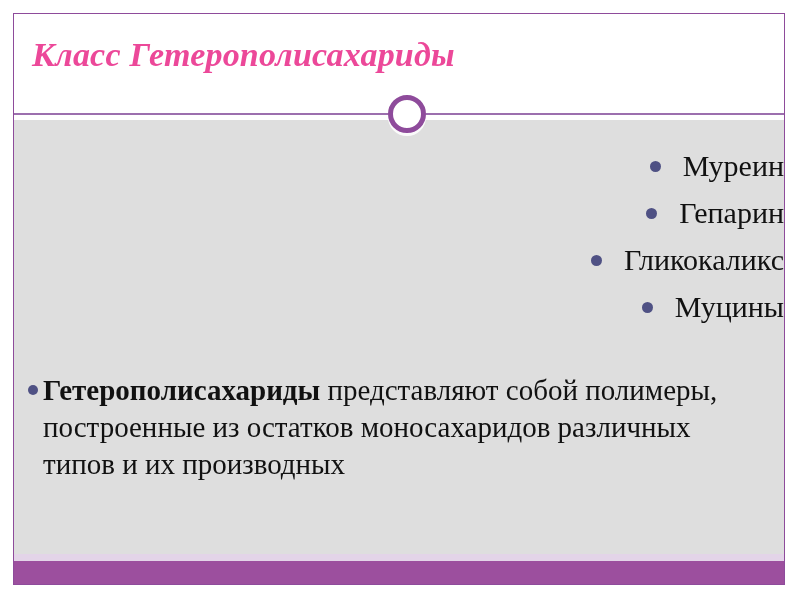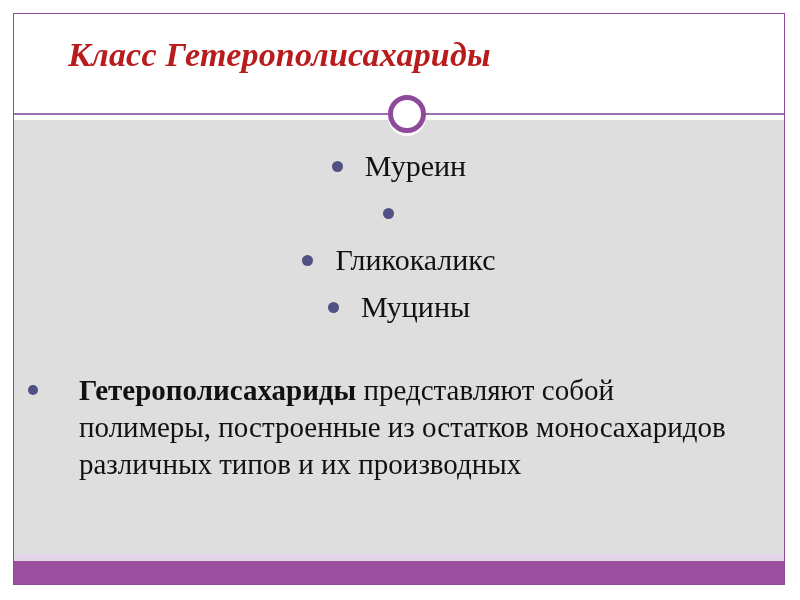--- a/index.html
+++ b/index.html
@@ -35,24 +35,23 @@
     height: 99px;
     background: #ffffff;
   }
   #slide-title {
     position: absolute;
     left: 18px;
     top: 22px;
     font-size: 34px;
     font-weight: bold;
     font-style: italic;
-    color: #b91c1c;
+    color: #ec4899;
     letter-spacing: 0.2px;
     white-space: nowrap;
-    margin-left: 36px;
   }
 
   
   #divider-line {
     position: absolute;
     left: 0;
     top: 99px;
     width: 100%;
     height: 1.5px;
     background: #9C6FAE;
@@ -90,21 +89,21 @@
     height: 440px;
     background: #DEDEDE;
   }
 
   
   #bullet-list {
     position: absolute;
     left: 0;
     top: 22px;
     width: 100%;
-    text-align: center;
+    text-align: right;
   }
   .bullet-line {
     font-size: 30px;
     line-height: 47px;
     color: #111111;
     white-space: nowrap;
   }
   .dot {
     display: inline-block;
     width: 11px;
@@ -119,21 +118,20 @@
   
   #paragraph-block {
     position: absolute;
     left: 14px;
     top: 252px;
     width: 715px;
   }
   #para-row {
     display: flex;
     align-items: flex-start;
-    gap: 36px;
   }
   #para-dot {
     flex: 0 0 auto;
     width: 10px;
     height: 10px;
     border-radius: 50%;
     background: #4F5184;
     margin-top: 13px;
     margin-right: 5px;
   }
@@ -181,21 +179,21 @@
 
   <div id="content-body">
 
     <div id="bullet-list">
 
       <div class="bullet-line">
         <span class="dot"></span><span class="bullet-text">Муреин</span>
       </div>
 
       <div class="bullet-line">
-        <span class="dot"></span>
+        <span class="dot"></span><span class="bullet-text">Гепарин</span>
       </div>
 
       <div class="bullet-line">
         <span class="dot"></span><span class="bullet-text">Гликокаликс</span>
       </div>
 
       <div class="bullet-line">
         <span class="dot"></span><span class="bullet-text">Муцины</span>
       </div>
 

